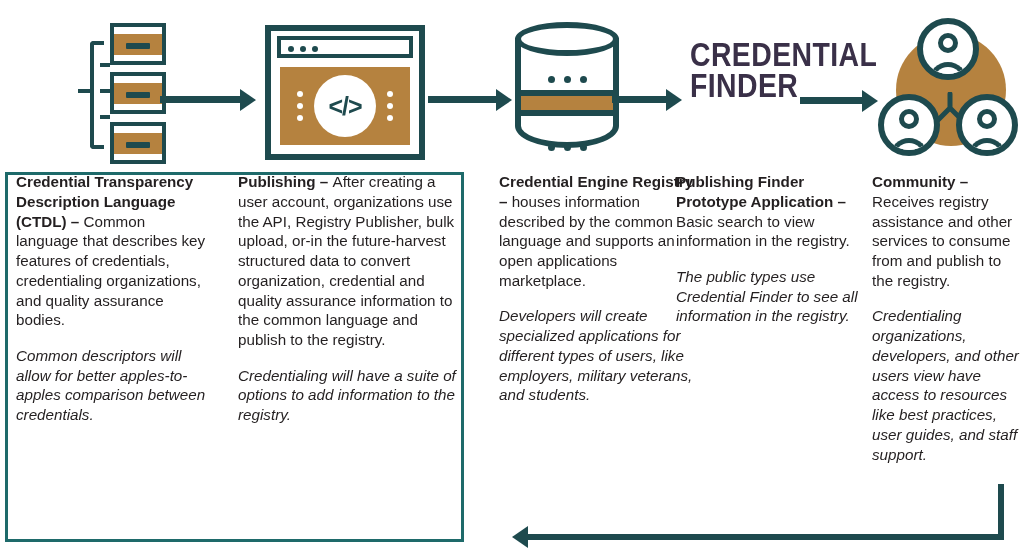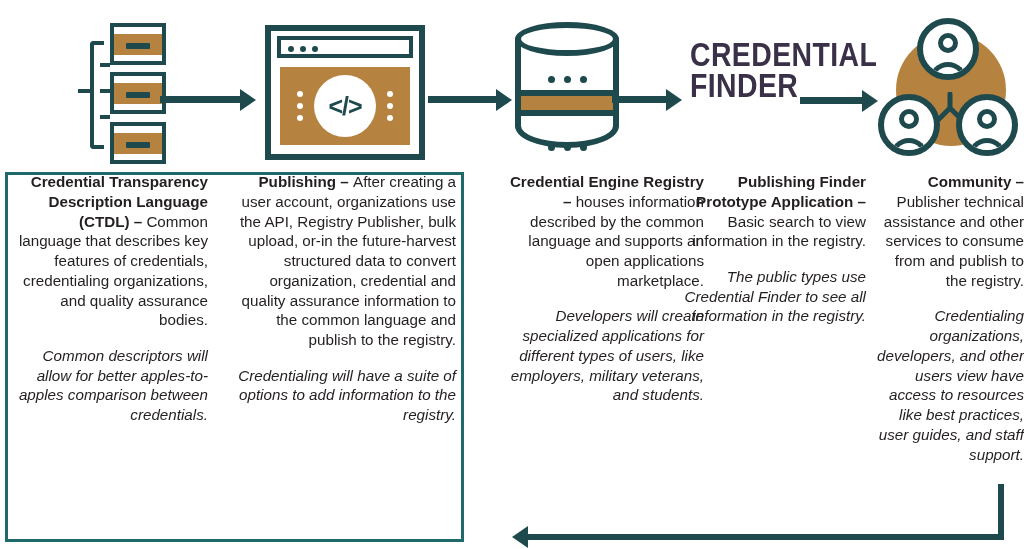--- a/index.html
+++ b/index.html
@@ -158,30 +158,30 @@
   .av-br  { left: 84px; top: 78px; }
 
   
   .outline-box {
     position: absolute; left: 5px; top: 172px; width: 459px; height: 370px;
     border: 3px solid #1E6A6A; background: transparent;
   }
   .cols { position: absolute; left: 0; top: 172px; width: 1024px; }
   .col {
     position: absolute; top: 0;
-    text-align: right;
+    text-align: left;
     color: #231F20;
     font-size: 15.2px;
     line-height: 1.30;
   }
   .col .lead { font-weight: 700; }
   .col p { margin: 0; }
   .col .note { font-style: italic; margin-top: 1.05em; }
   .col-1 { left: 12px;  width: 200px; padding: 0 4px; }
-  .col-2 { left: 230px; width: 226px; }
+  .col-2 { left: 238px; width: 226px; }
   .col-3 { left: 481px; width: 205px; margin-left: 18px; }
   .col-4 { left: 676px; width: 190px; }
   .col-5 { left: 872px; width: 152px; }
 
   
   .loop-v { position: absolute; left: 998px; top: 484px; width: 6px; height: 53px; background: #1E4A4E; }
   .loop-h { position: absolute; left: 528px; top: 534px; width: 476px; height: 6px; background: #1E4A4E; }
   .loop-head { left: 512px; top: 526px; }
 </style>
 </head>
@@ -308,21 +308,21 @@
       <p><span class="lead">Credential Engine Registry – </span><span>houses information described by the common language and supports an open applications marketplace.</span></p>
       <p class="note">Developers will create specialized applications for different types of users, like employers, military veterans, and students.</p>
     </div>
 
     <div class="col col-4">
       <p><span class="lead">Publishing Finder Prototype Application – </span><span>Basic search to view information in the registry.</span></p>
       <p class="note">The public types use Credential Finder to see all information in the registry.</p>
     </div>
 
     <div class="col col-5">
-      <p><span class="lead">Community – </span><span>Publisher technical assistance and other services to consume from and publish to the registry.</span></p>
+      <p><span class="lead">Community – </span><span>Receives registry assistance and other services to consume from and publish to the registry.</span></p>
       <p class="note">Credentialing organizations, developers, and other users view have access to resources like best practices, user guides, and staff support.</p>
     </div>
   </div>
 
   <div class="loop-v"></div>
   <div class="loop-h"></div>
   <div class="arrow-head-left abs loop-head"></div>
 
 </div>
 

